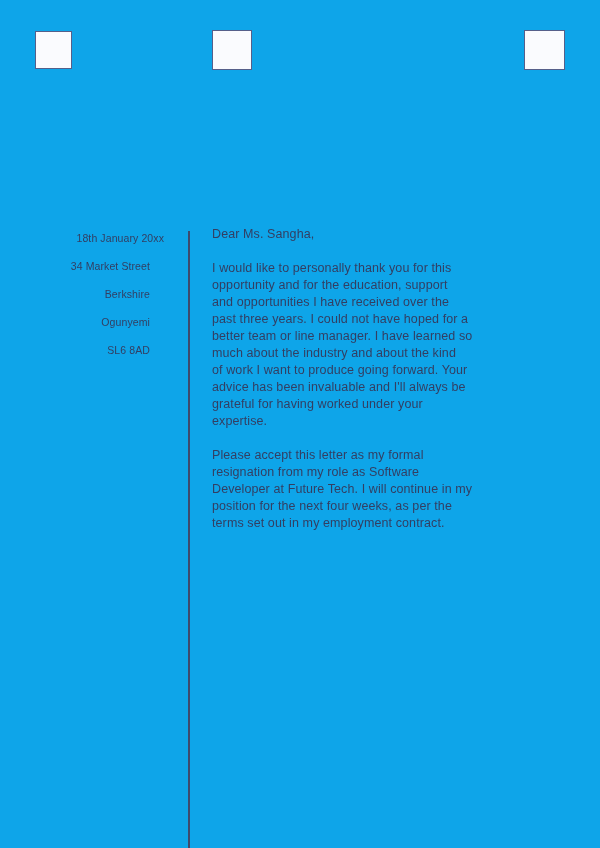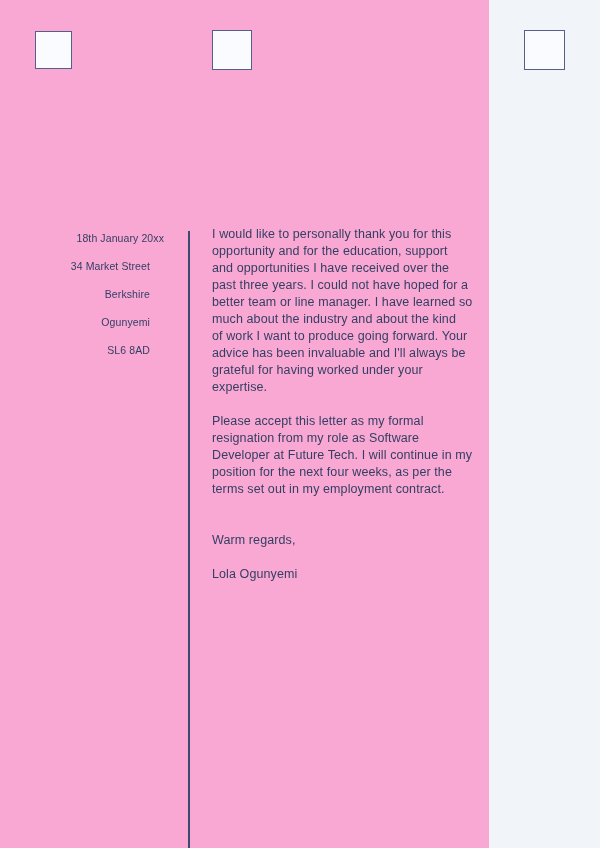--- a/index.html
+++ b/index.html
@@ -9,23 +9,23 @@
   body {
     width: 600px;
     height: 848px;
     background: #f1f4f9;
     font-family: "Liberation Sans", "DejaVu Sans", sans-serif;
     color: #333e62;
     overflow: hidden;
   }
   .page {
     position: relative;
-    width: 489px;
+    width: 600px;
     height: 848px;
-    background: #f9a8d4;
+    background: #0ea5e9;
   }
   
   .square {
     position: absolute;
     top: 31px;
     width: 35px;
     height: 36px;
     border: 1.6px solid #555f8a;
     background: #fafbfe;
   }
@@ -107,34 +107,31 @@
     <div class="sender-address">
       <div>34 Market Street</div>
       <div>Berkshire</div>
       <div>Ogunyemi</div>
       <div>SL6 8AD</div>
     </div>
   </div>
 
 
   <div class="body-col">
+    <p class="salutation">Dear Ms. Sangha,</p>
     <p class="para">I would like to personally thank you for this
 opportunity and for the education, support
 and opportunities I have received over the
 past three years. I could not have hoped for a
 better team or line manager. I have learned so
 much about the industry and about the kind
 of work I want to produce going forward. Your
 advice has been invaluable and I'll always be
 grateful for having worked under your
 expertise.</p>
     <p class="para">Please accept this letter as my formal
 resignation from my role as Software
 Developer at Future Tech. I will continue in my
 position for the next four weeks, as per the
 terms set out in my employment contract.</p>
-    <div class="closing">
-      <p class="closing-line">Warm regards,</p>
-      <p class="closing-line">Lola Ogunyemi</p>
-    </div>
   </div>
 
 </div>
 
 </body></html>

